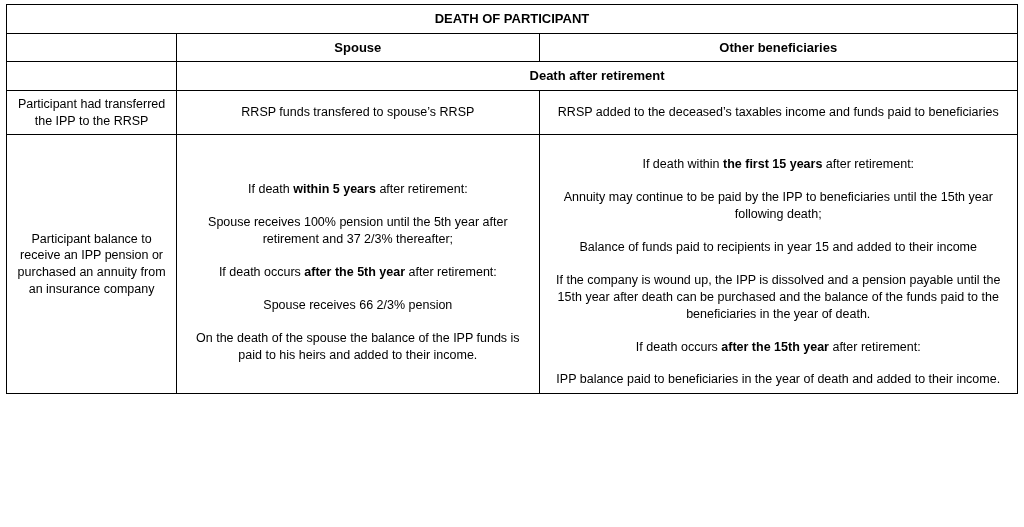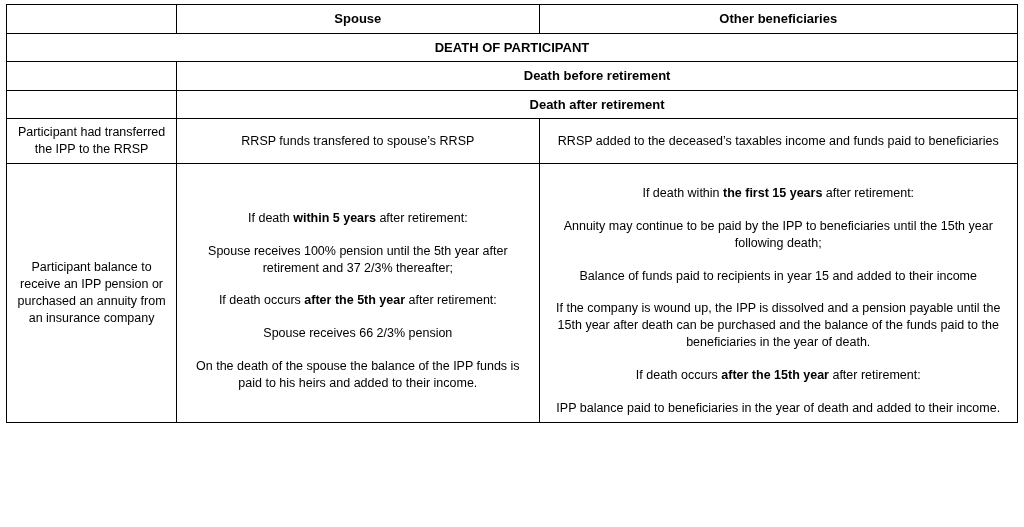--- a/index.html
+++ b/index.html
@@ -75,30 +75,26 @@
 
 <div class="page">
   <table class="death-table">
     <colgroup>
       <col class="col-a">
       <col class="col-b">
       <col class="col-c">
     </colgroup>
     <tbody>
       <tr>
-        <td class="blank-cell"></td>
-        <td class="head-cell">Spouse</td>
-        <td class="head-cell">Other beneficiaries</td>
-      </tr>
-      <tr>
         <td class="title-cell" colspan="3">DEATH OF PARTICIPANT</td>
       </tr>
       <tr>
         <td class="blank-cell"></td>
-        <td class="section-cell" colspan="2">Death before retirement</td>
+        <td class="head-cell">Spouse</td>
+        <td class="head-cell">Other beneficiaries</td>
       </tr>
       <tr>
         <td class="blank-cell"></td>
         <td class="section-cell" colspan="2">Death after retirement</td>
       </tr>
       <tr>
         <td class="left-label">Participant had transferred the IPP to the RRSP</td>
         <td class="body-cell">RRSP funds transfered to spouse’s RRSP</td>
         <td class="body-cell">RRSP added to the deceased’s taxables income and funds paid to beneficiaries</td>
       </tr>

